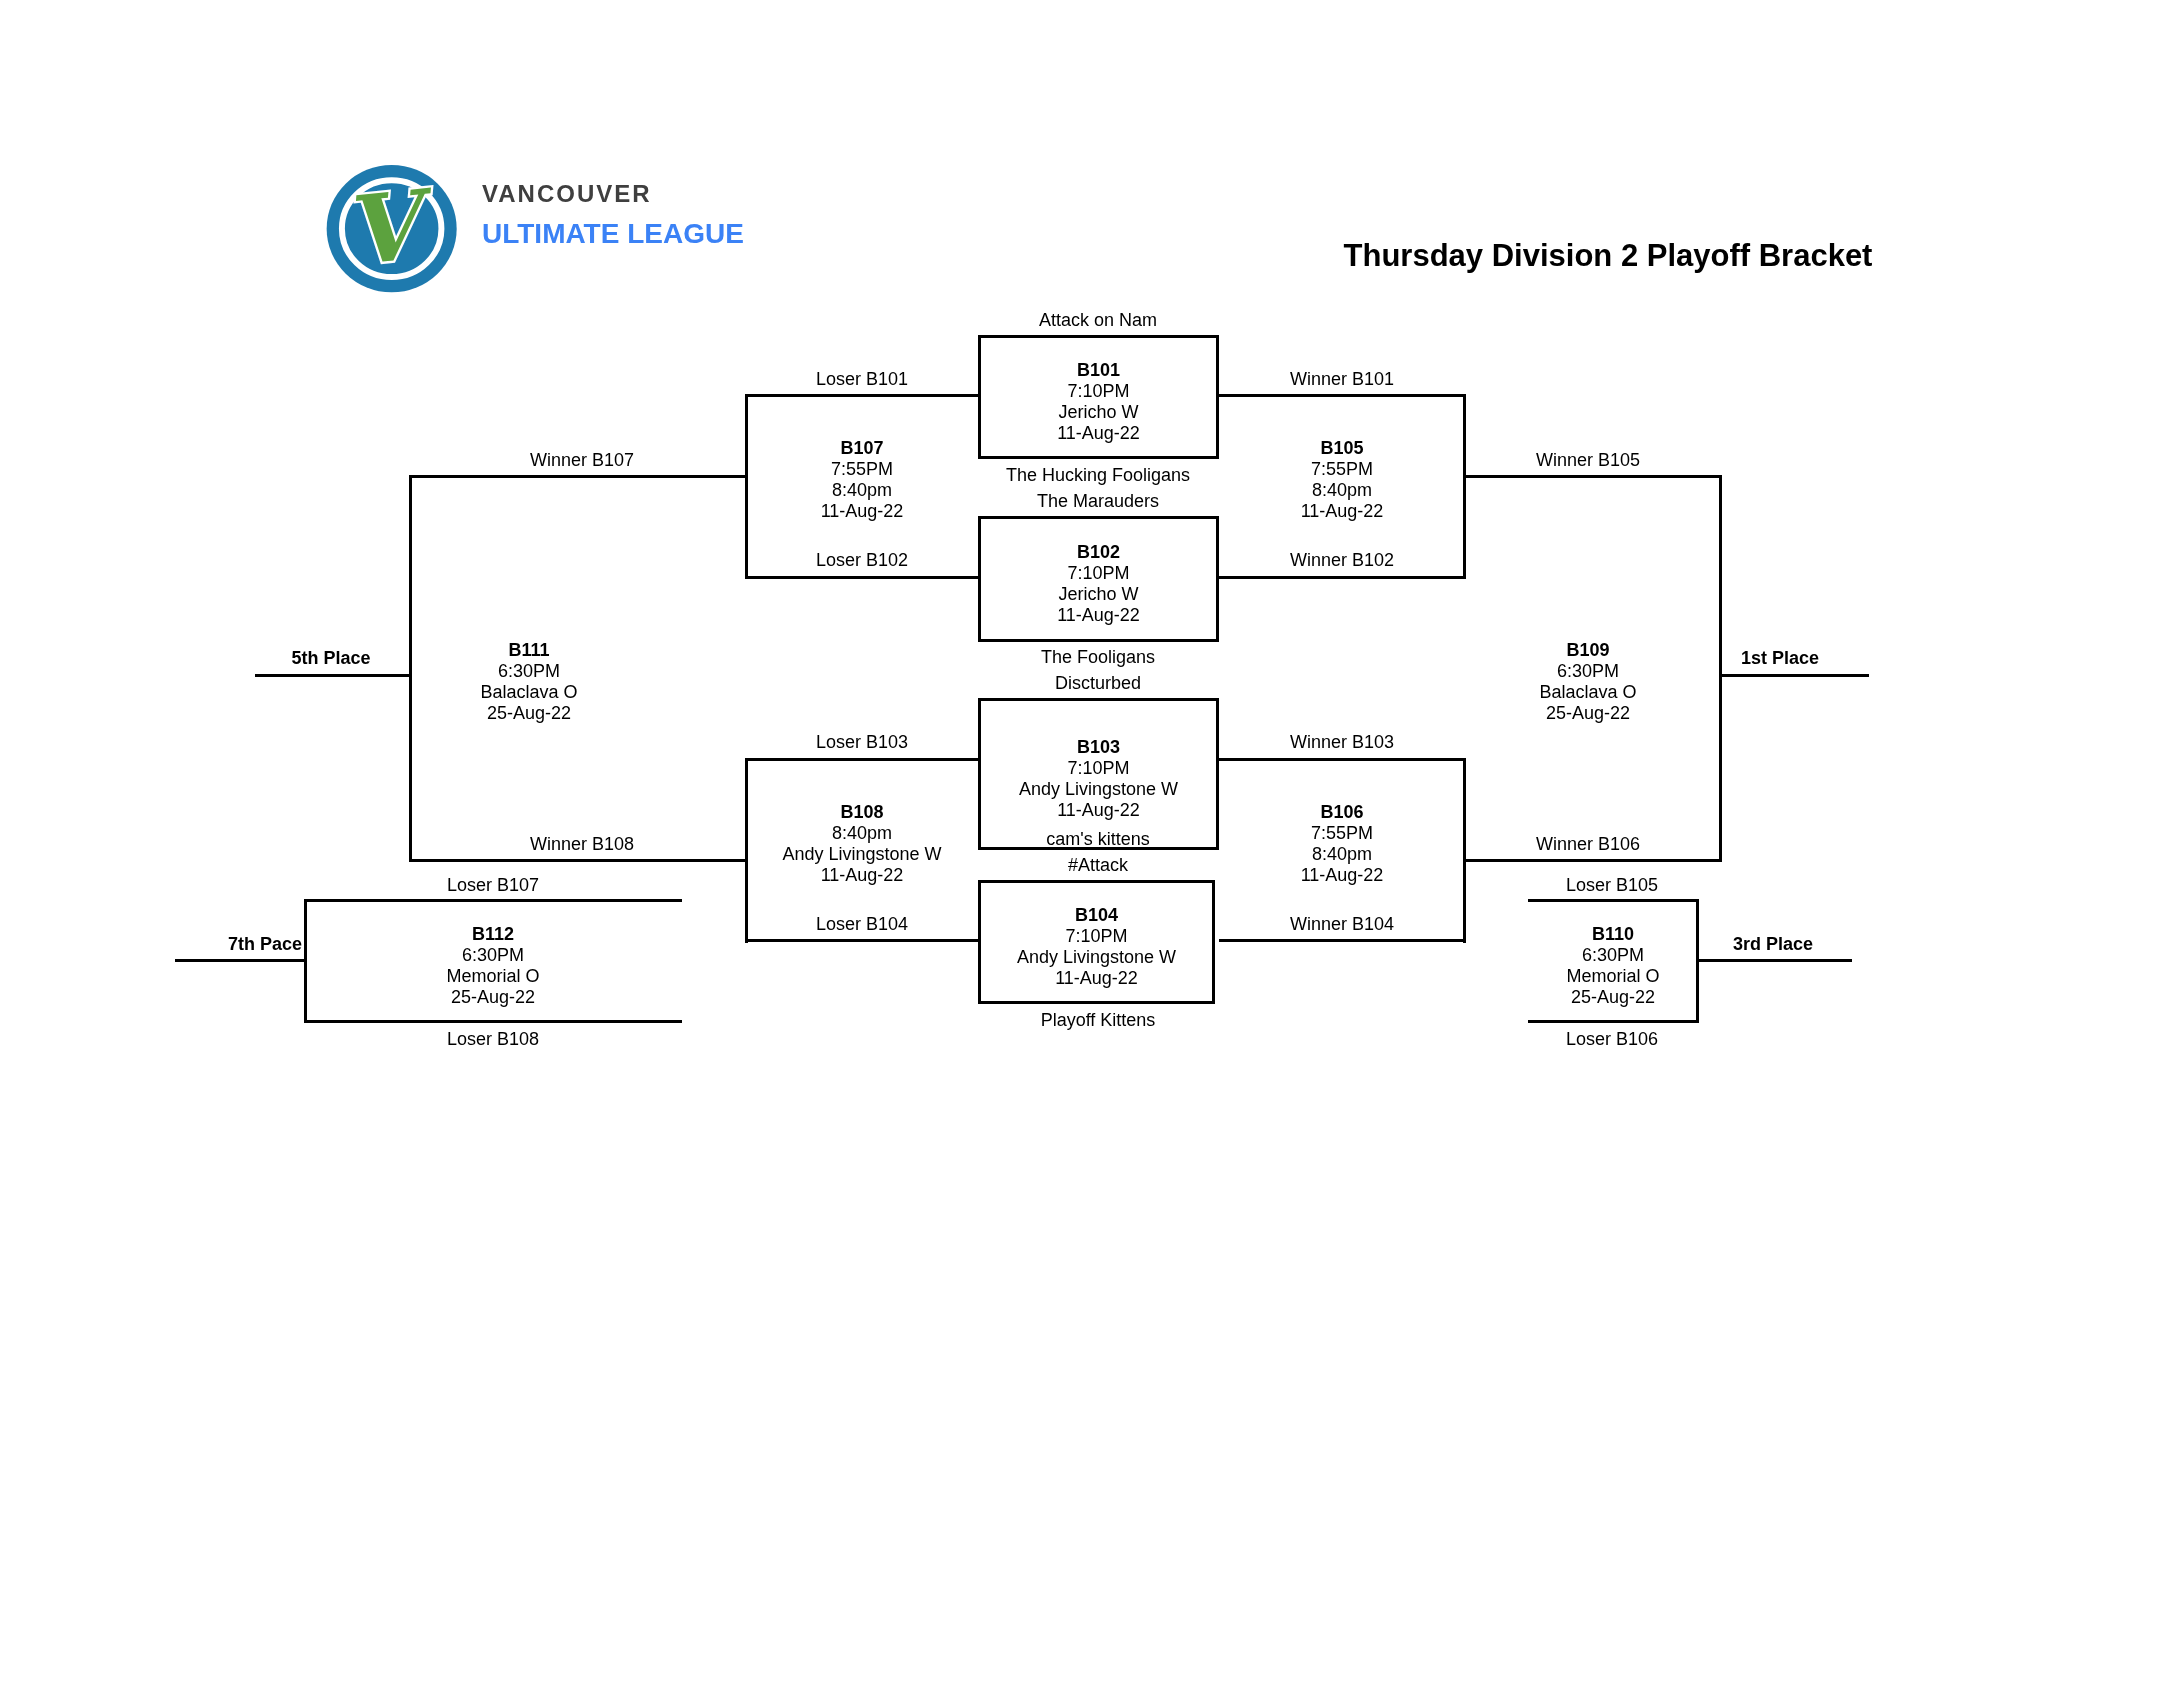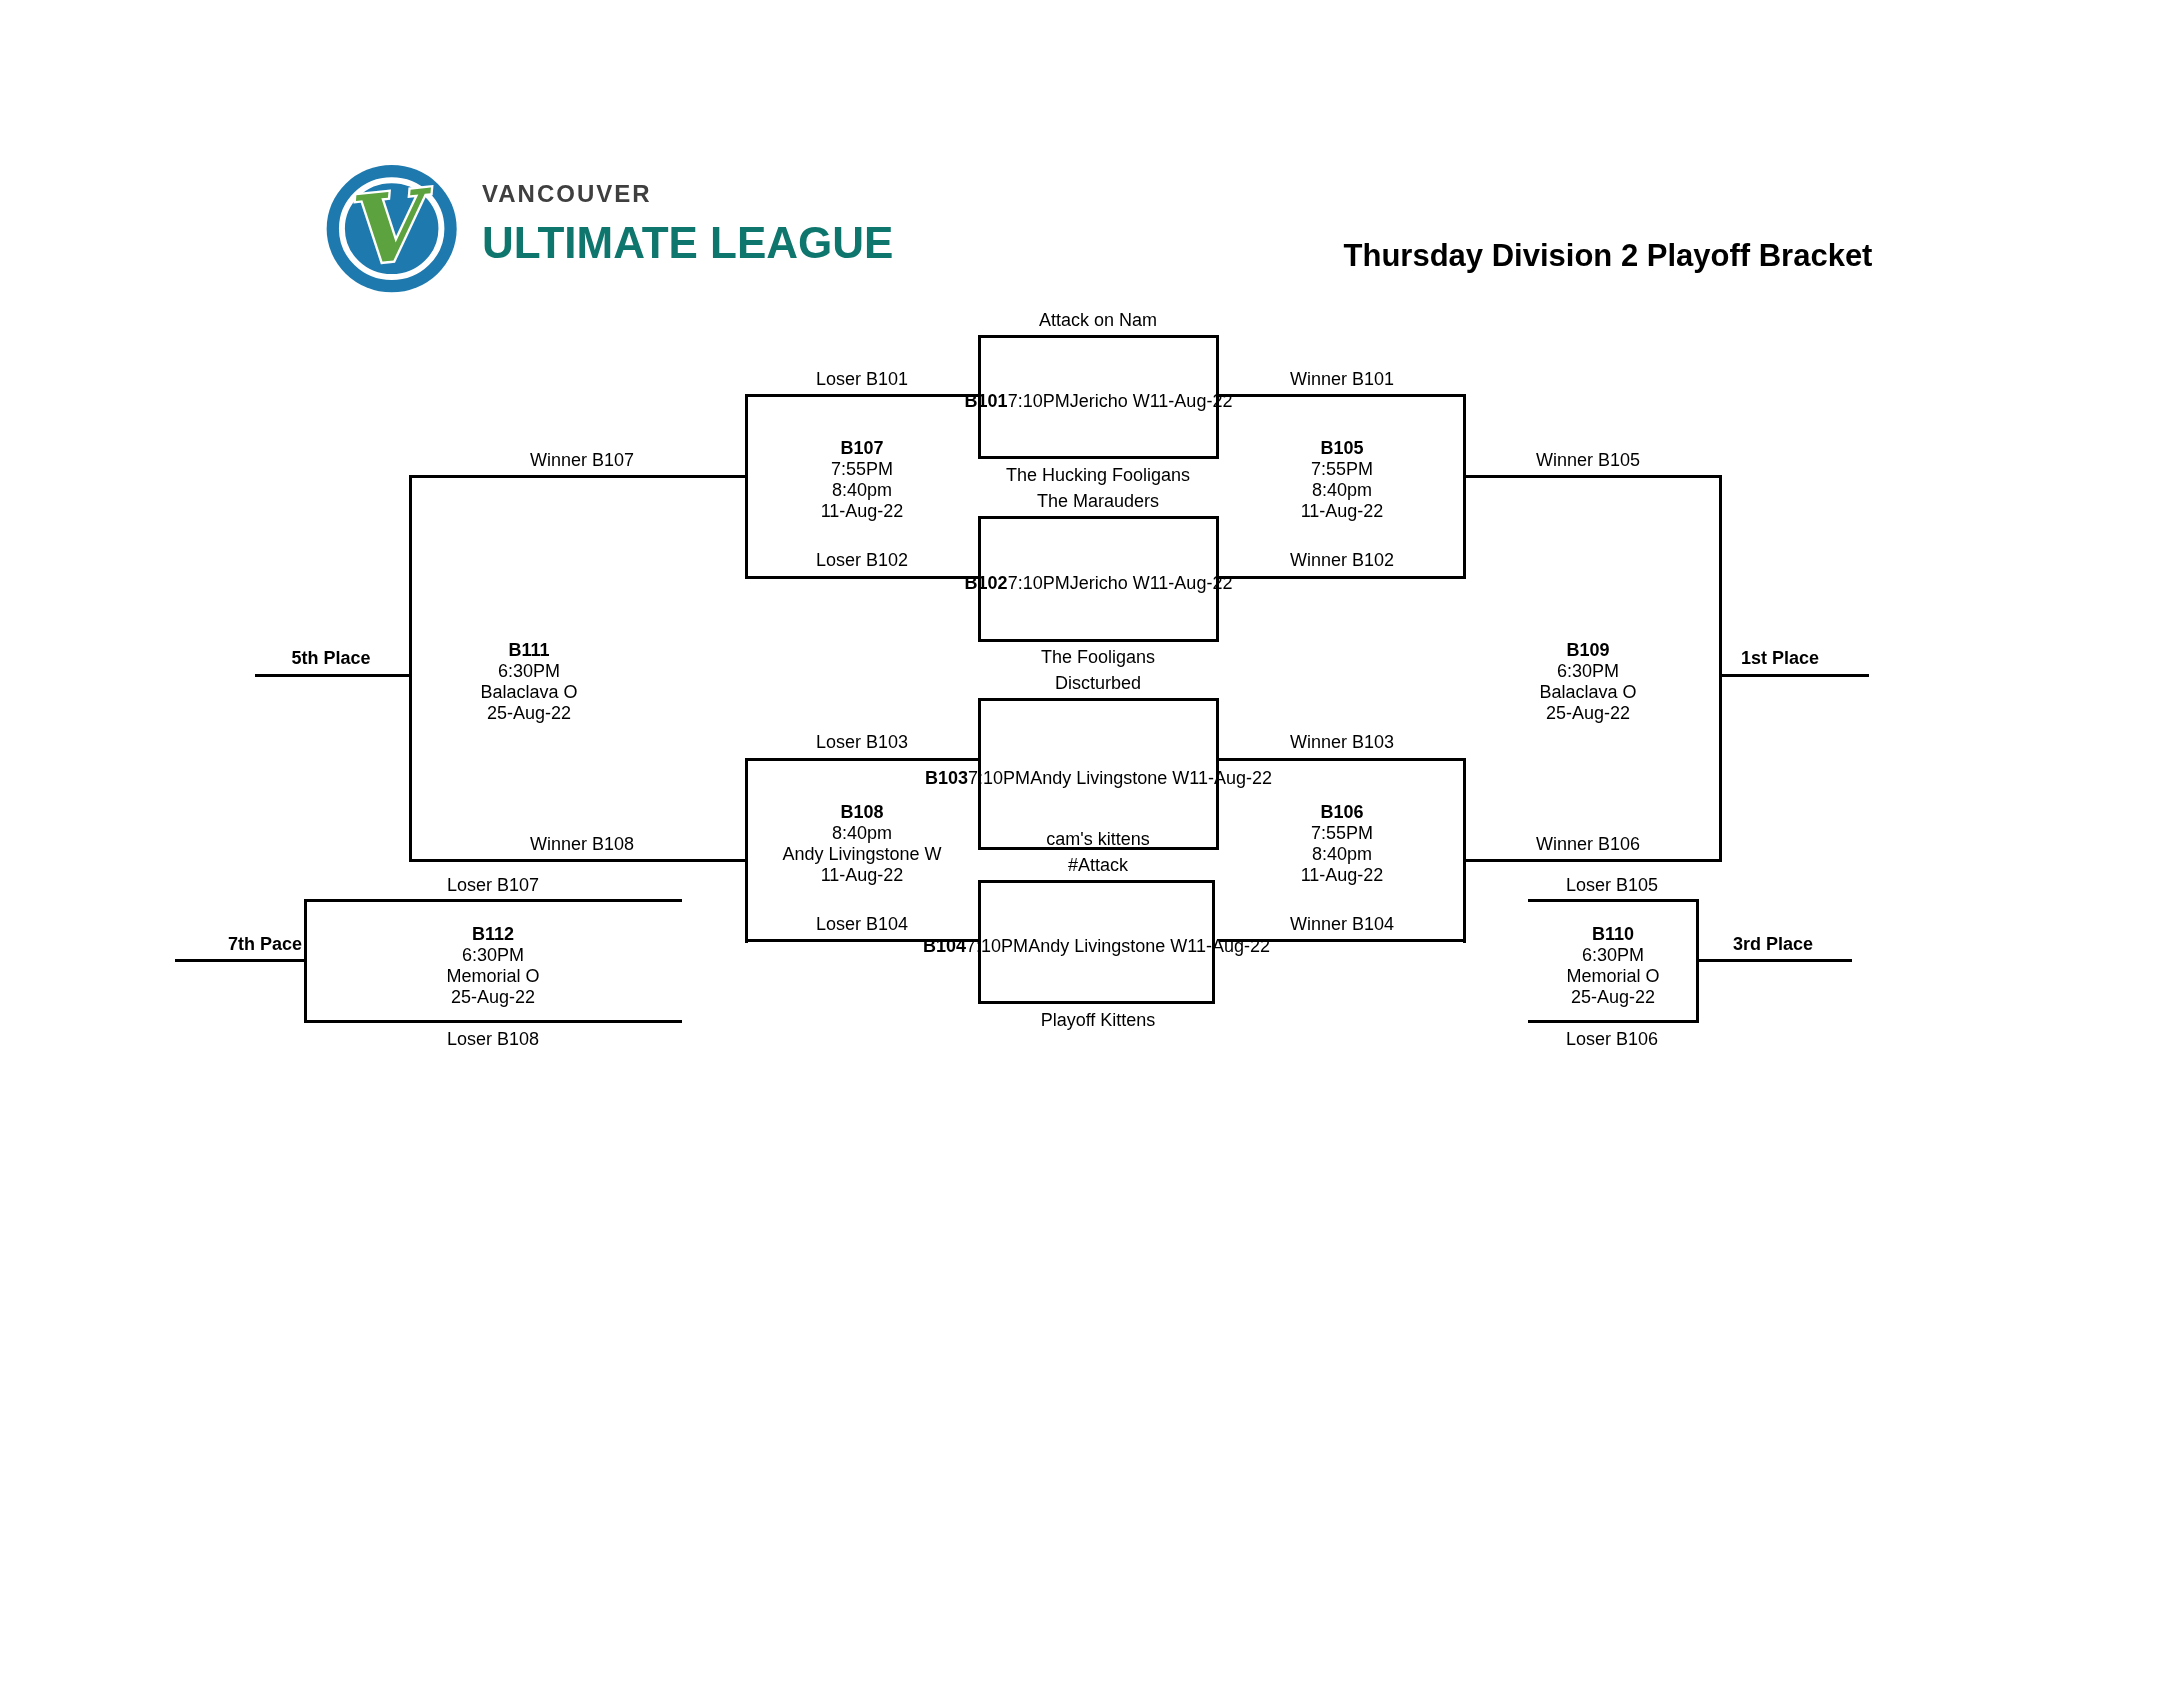--- a/index.html
+++ b/index.html
@@ -4,38 +4,38 @@
 <style>
   html,body{margin:0;padding:0;}
   body{
     width:2183px;height:1687px;position:relative;background:#ffffff;
     font-family:"Liberation Sans", sans-serif;color:#000;overflow:hidden;
   }
   .hl{position:absolute;height:3.3px;background:#000;}
   .vl{position:absolute;width:3.3px;background:#000;}
   .box{
     position:absolute;border:3.3px solid #000;box-sizing:border-box;background:#fff;
-    display:flex;justify-content:center;align-items:center;
+    display:flex;flex-direction:column;justify-content:center;align-items:center;
     padding-top:9.3px;
   }
   .brow{font-size:18px;line-height:21px;text-align:center;white-space:nowrap;}
   .gtext{position:absolute;width:232px;text-align:center;}
   .gtext div{font-size:18px;line-height:21px;white-space:nowrap;}
   .lbl{
     position:absolute;font-size:18px;line-height:21px;white-space:nowrap;
     transform:translateX(-50%);text-align:center;
   }
   .b{font-weight:bold;}
   .brand1{
     position:absolute;left:482px;top:180px;font-size:24px;font-weight:700;
     color:#3f3f3f;letter-spacing:2px;white-space:nowrap;
   }
   .brand2{
-    position:absolute;left:482px;top:218px;font-size:44px;font-weight:800;
-    color:#0f766e;letter-spacing:0px;white-space:nowrap;
+    position:absolute;left:482px;top:218px;font-size:28px;font-weight:800;
+    color:#3b82f6;letter-spacing:0px;white-space:nowrap;
   }
   .title{
     position:absolute;left:1608px;top:238px;transform:translateX(-50%);
     font-size:31px;font-weight:bold;white-space:nowrap;
   }
   .logo{position:absolute;left:324px;top:161px;}
 </style>
 </head>
 <body>
 

